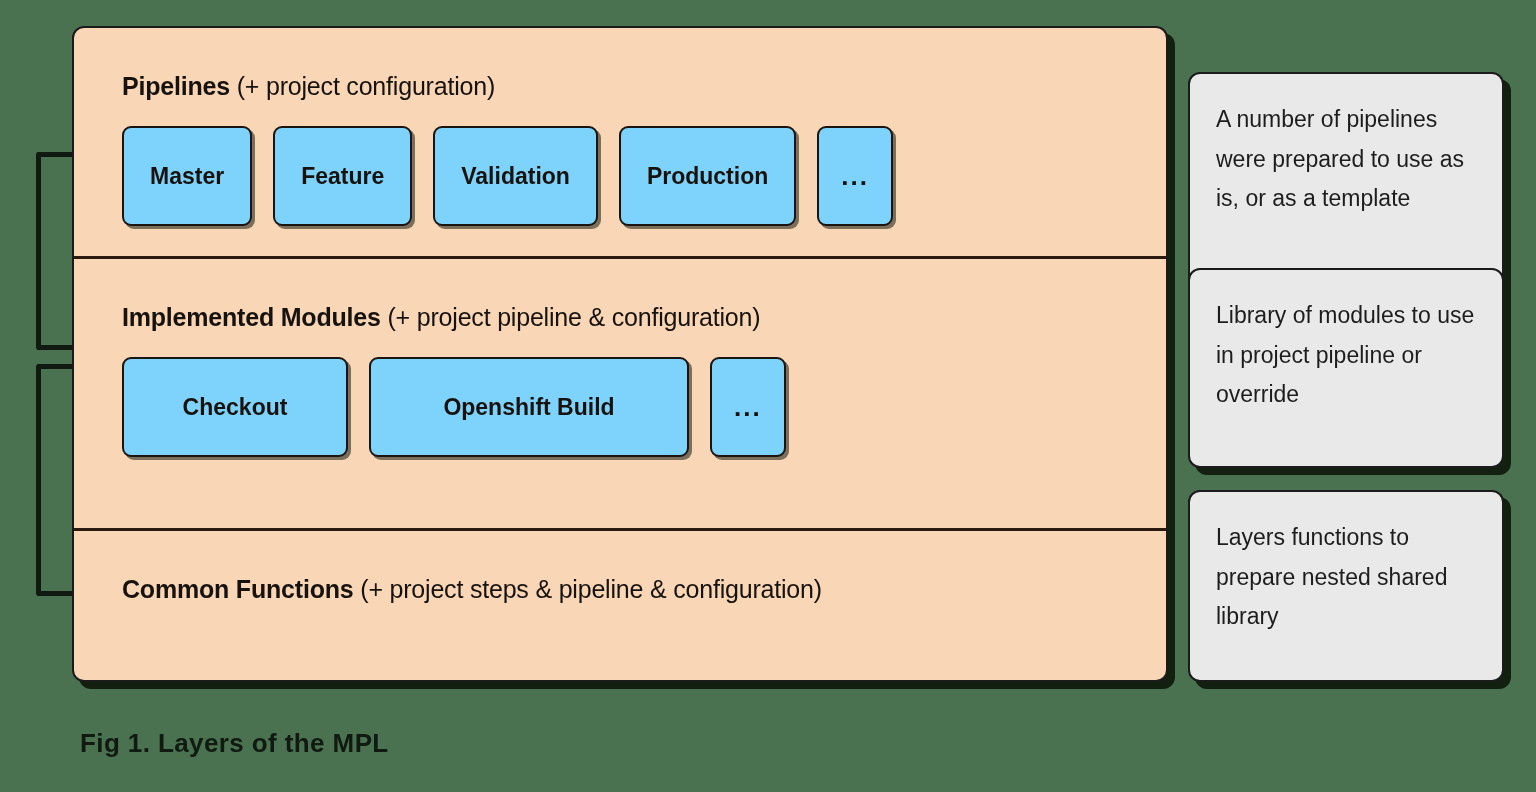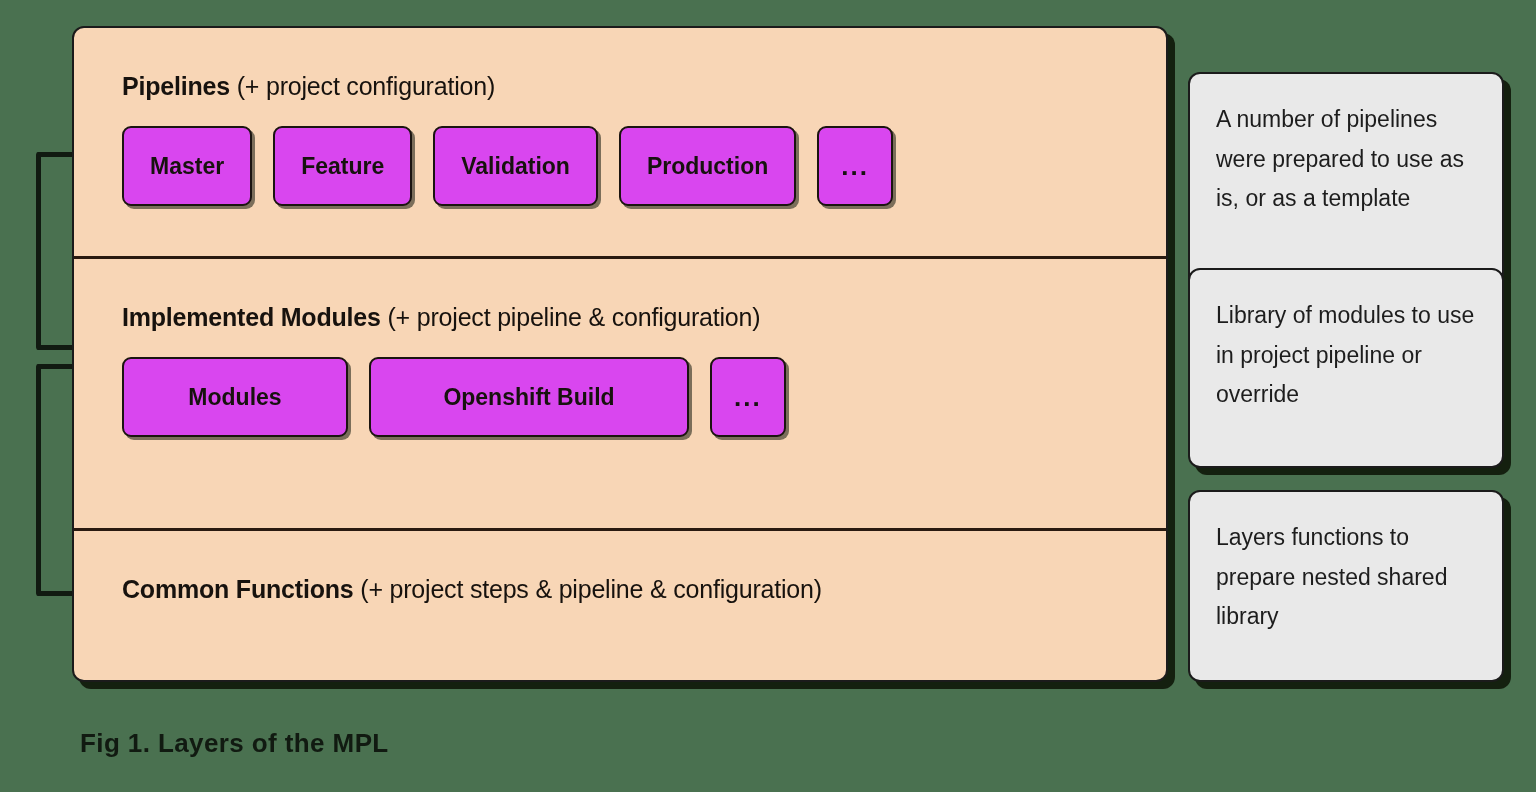--- a/index.html
+++ b/index.html
@@ -73,24 +73,24 @@
   }
   .layer-heading .strong { font-weight: 700; }
 
   .chip-row {
     display: flex;
     align-items: center;
     gap: 21px;
     margin-top: 25px;
   }
   .chip {
-    background: #d946ef;
+    background: #7dd3fc;
     border: 2px solid #1b1410;
     border-radius: 9px;
-    height: 80px;
+    height: 100px;
     display: flex;
     align-items: center;
     justify-content: center;
     box-sizing: border-box;
     font-size: 23px;
     font-weight: 700;
     color: #17120e;
     white-space: nowrap;
     padding: 0 26px;
     box-shadow: 3px 3px 0 rgba(20,25,15,0.55);
@@ -152,21 +152,21 @@
       <div class="chip">Production</div>
       <div class="chip ellipsis">...</div>
     </div>
   </div>
 
   <div class="layer layer-modules">
     <p class="layer-heading">
       <span class="strong">Implemented Modules</span><span> (+ project pipeline &amp; configuration)</span>
     </p>
     <div class="chip-row">
-      <div class="chip wide-lg">Modules</div>
+      <div class="chip wide-lg">Checkout</div>
       <div class="chip wide-xl">Openshift Build</div>
       <div class="chip ellipsis">...</div>
     </div>
   </div>
 
   <div class="layer layer-common">
     <p class="layer-heading">
       <span class="strong">Common Functions</span><span> (+ project steps &amp; pipeline &amp; configuration)</span>
     </p>
   </div>

